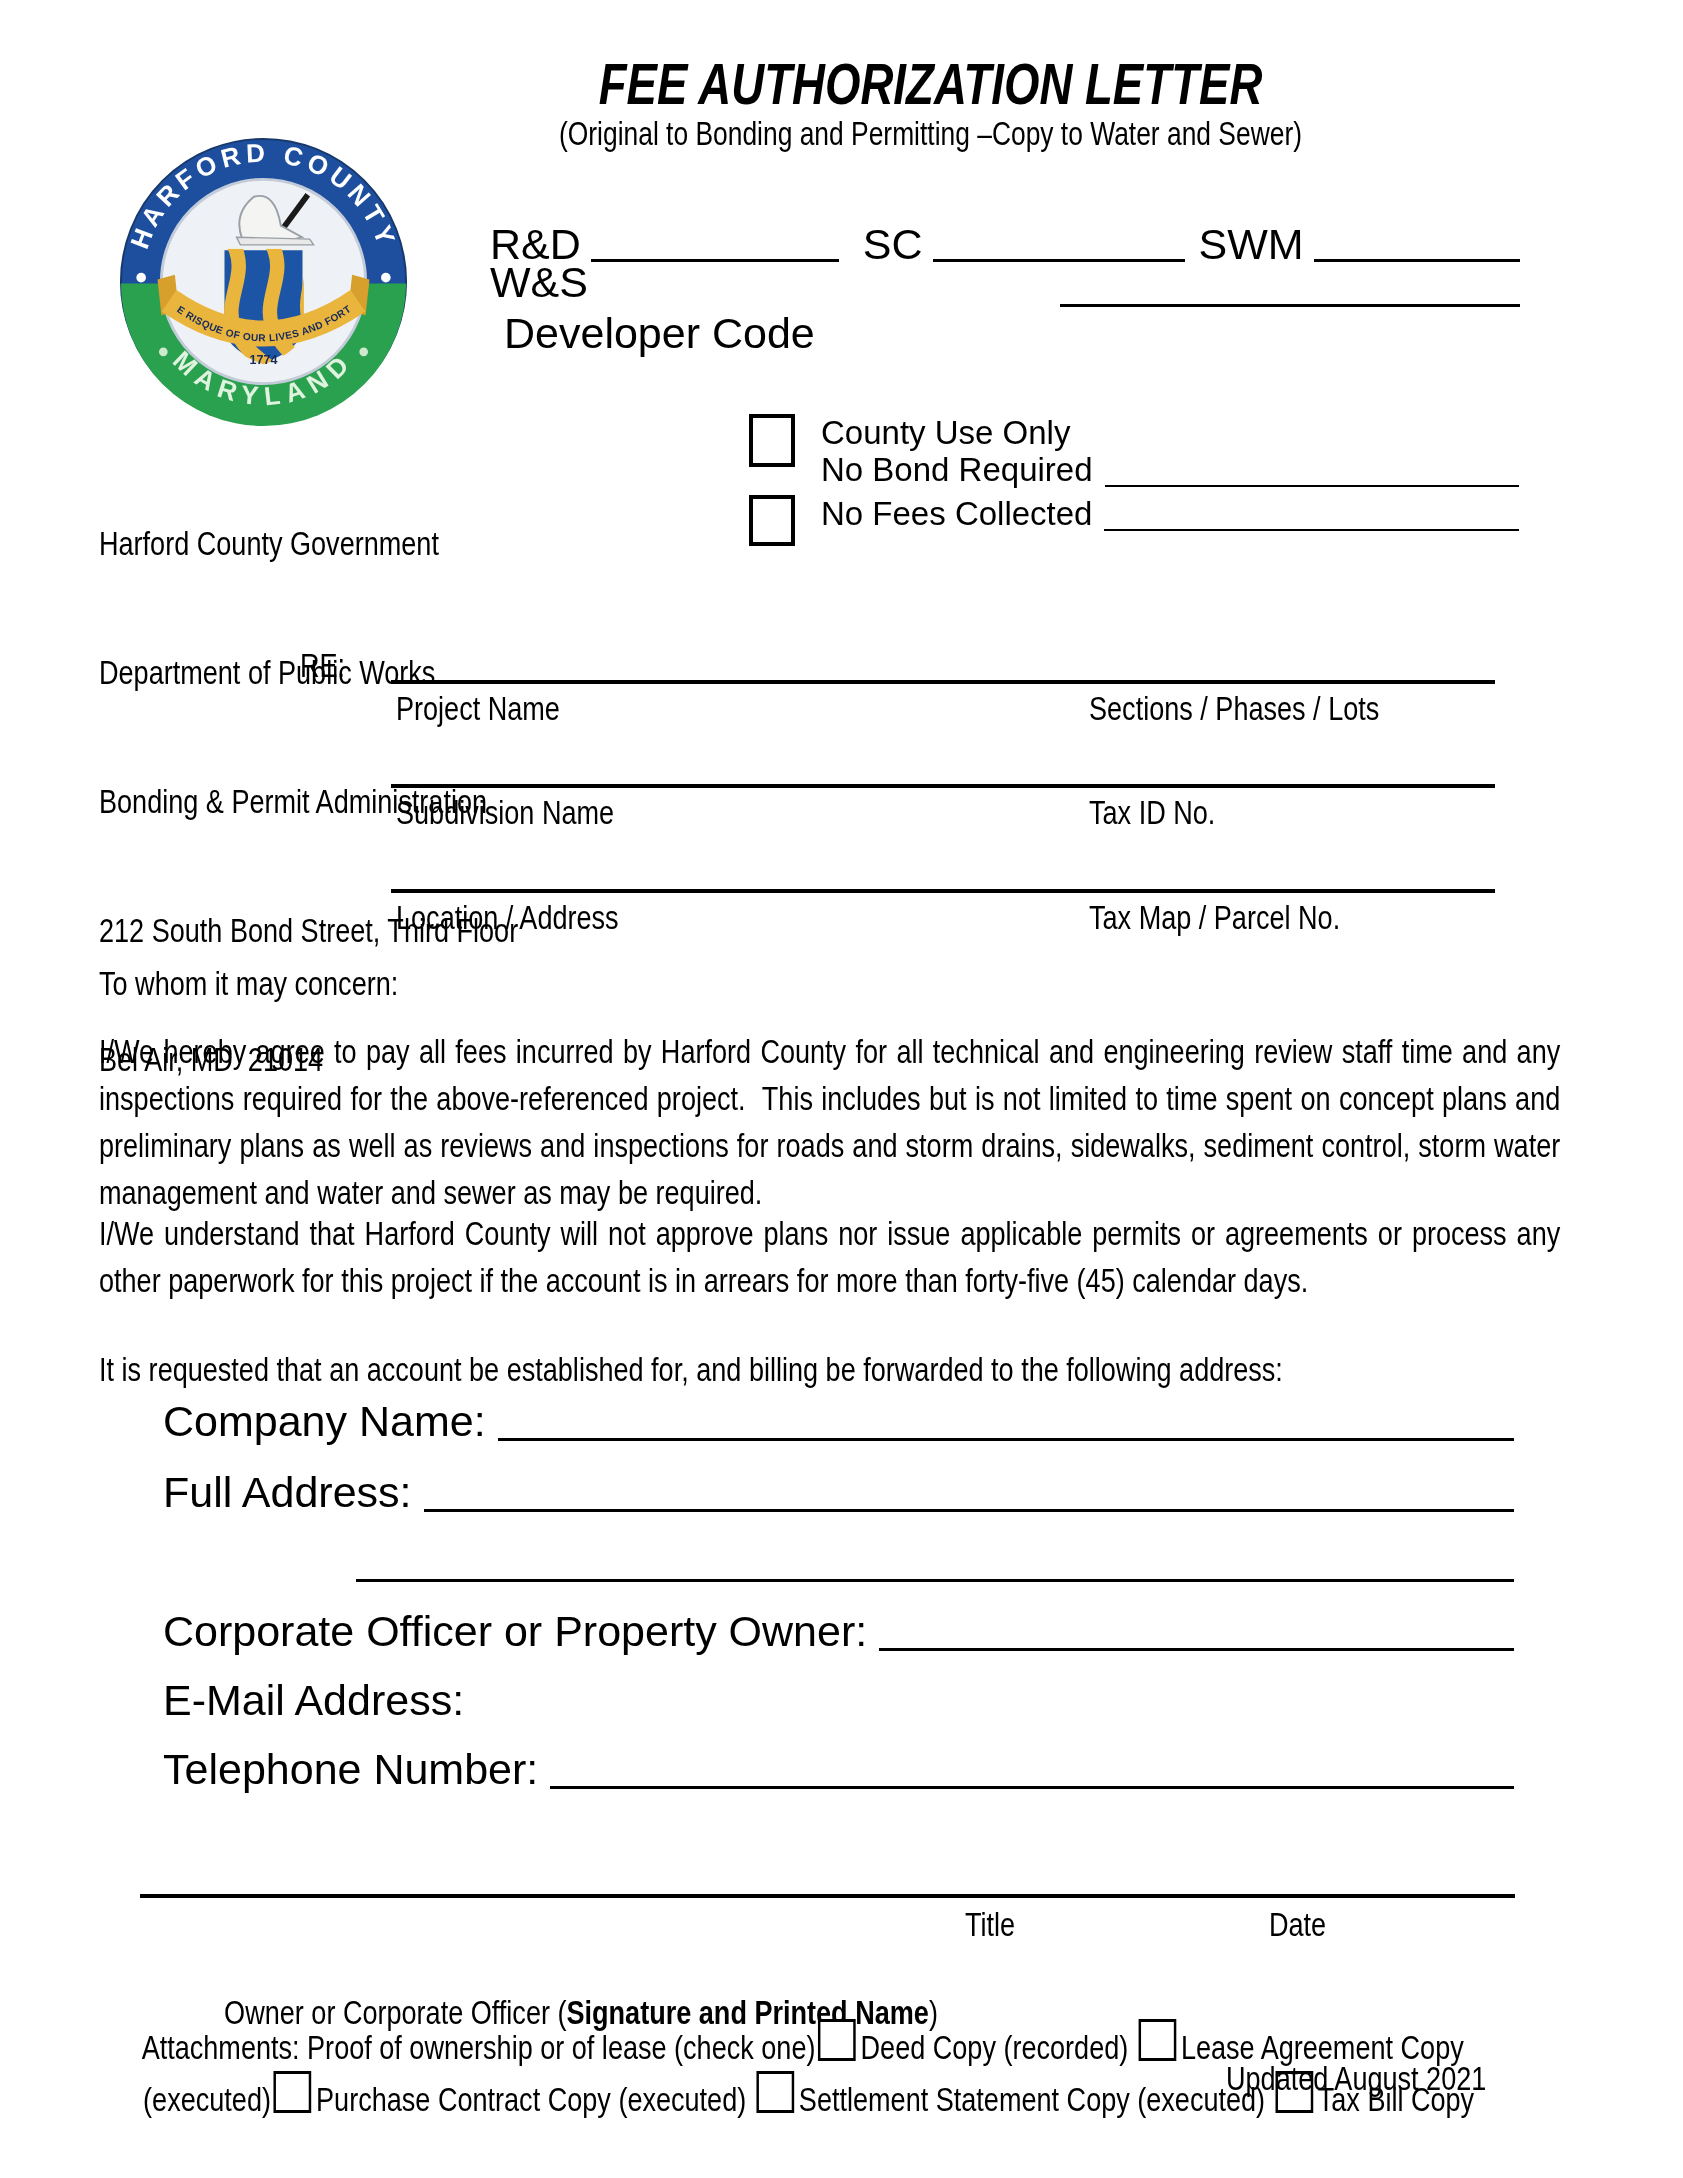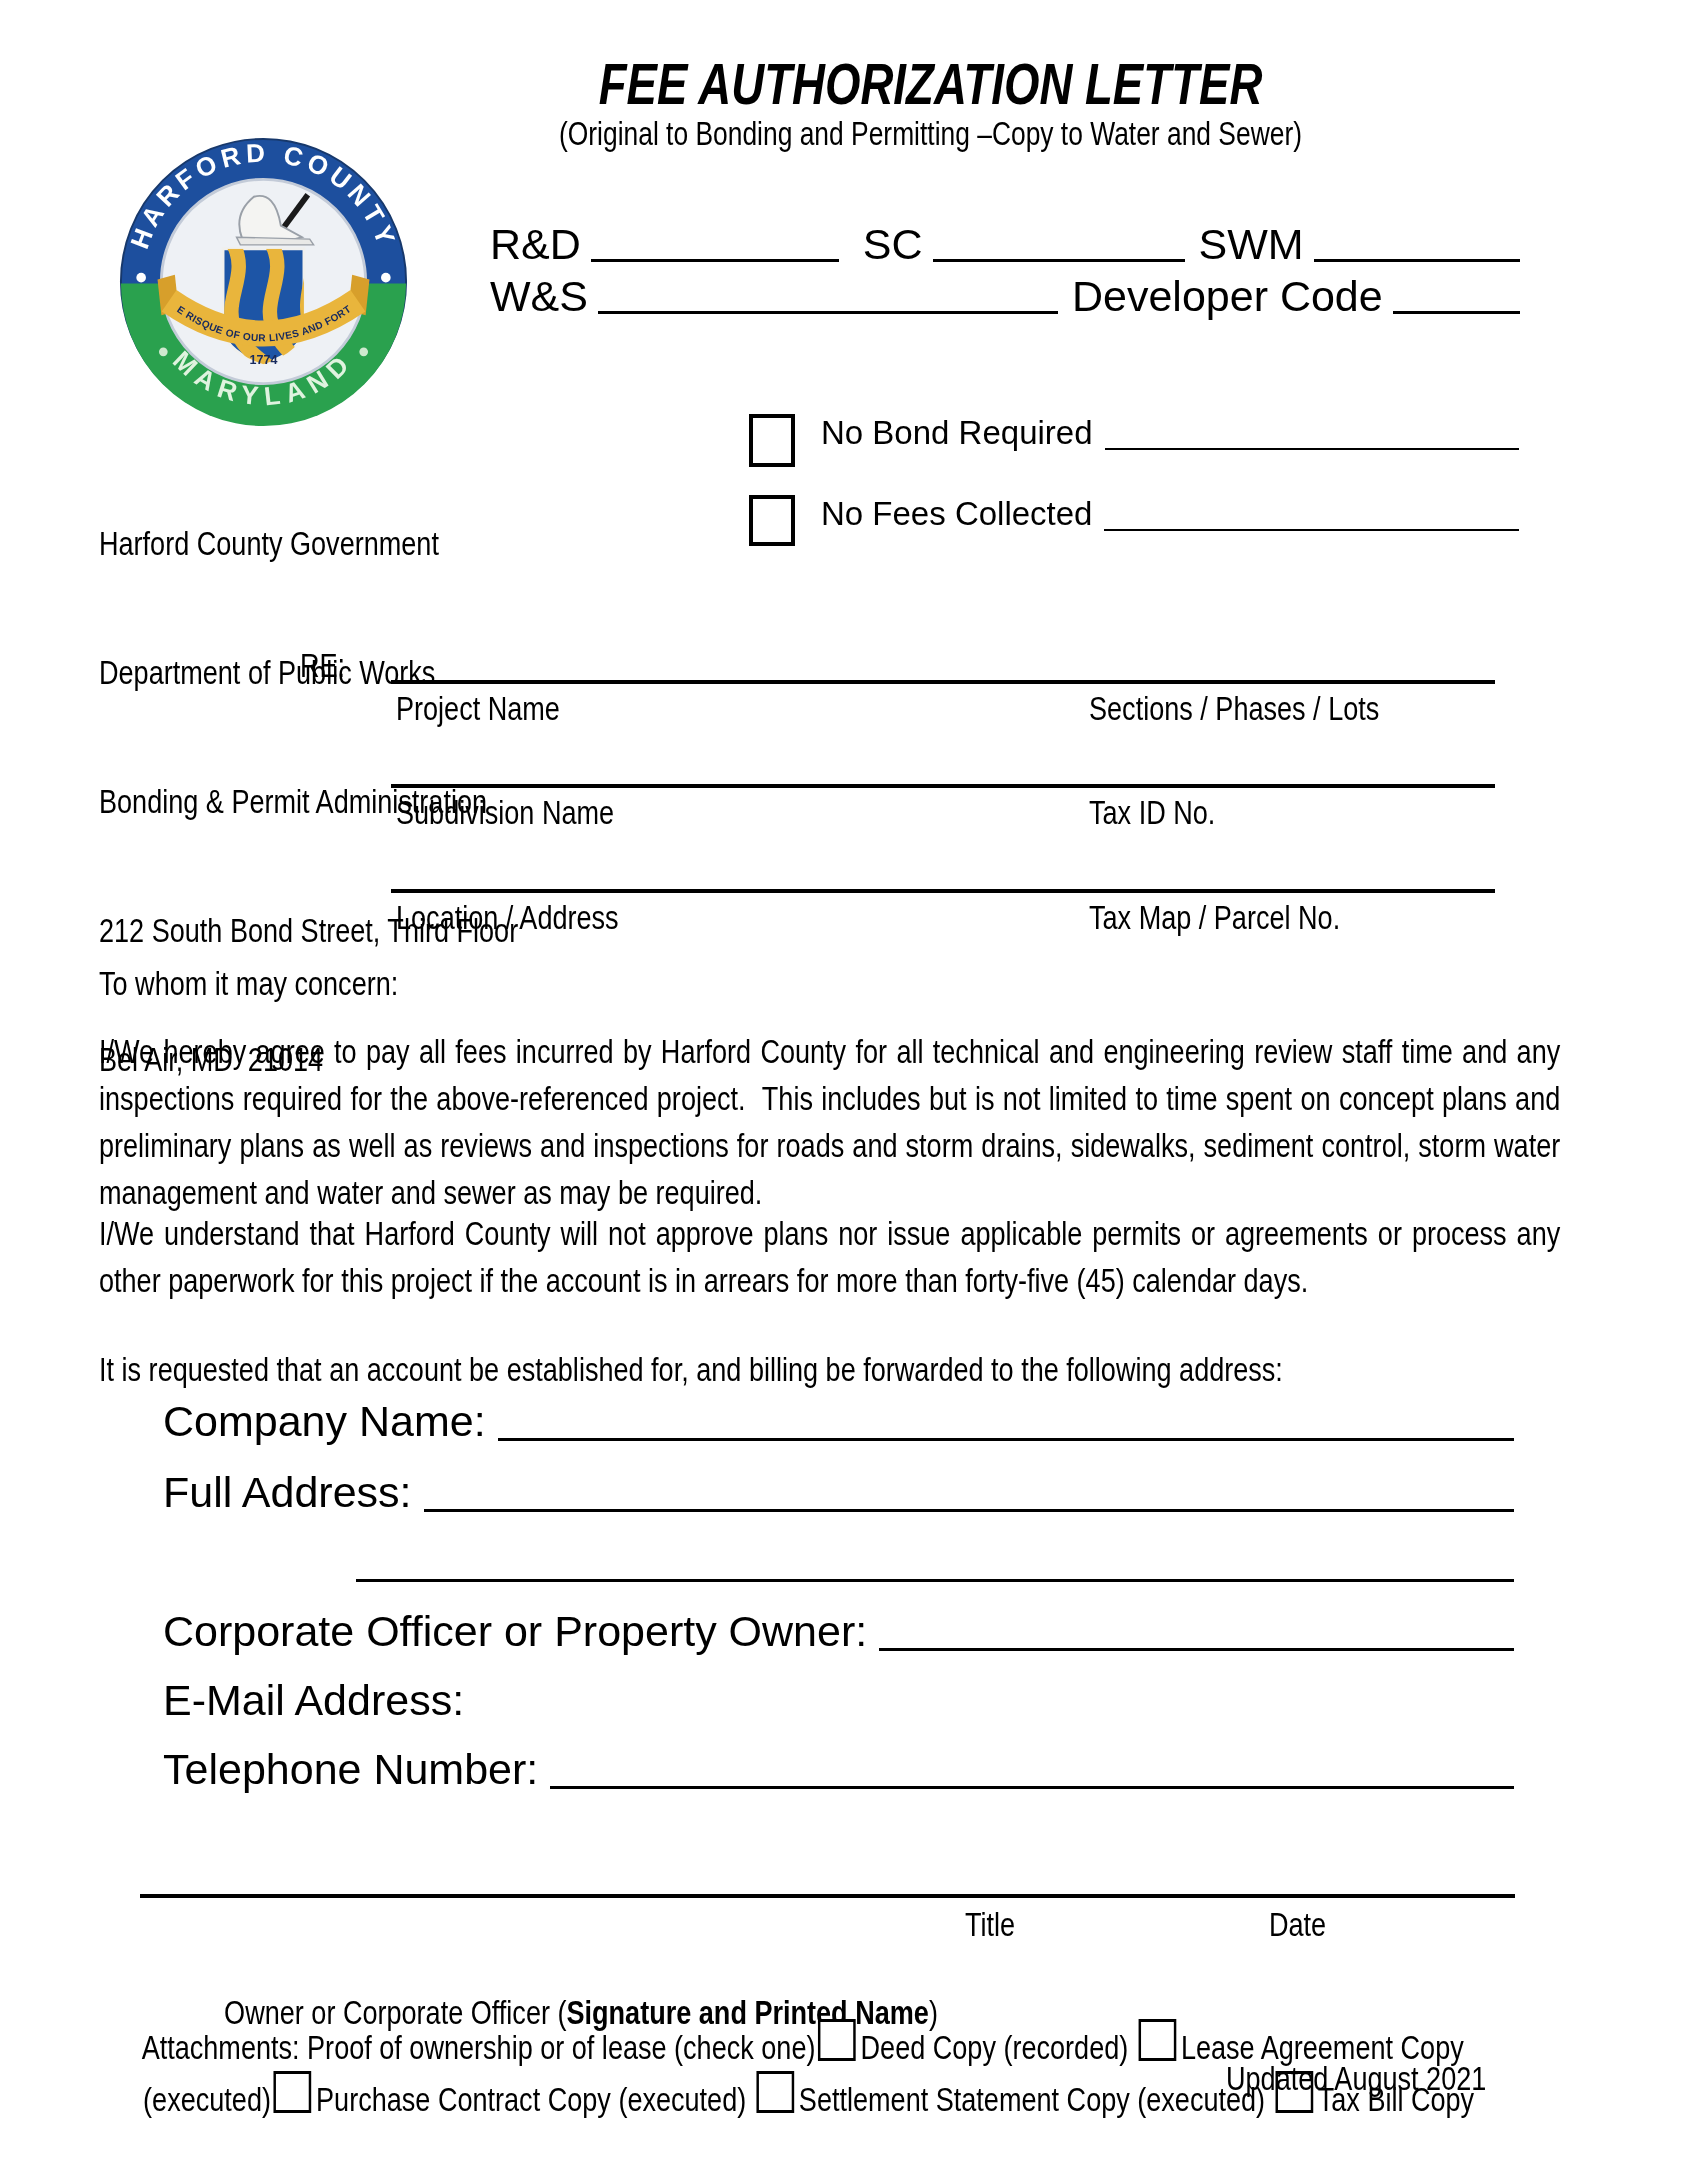--- a/index.html
+++ b/index.html
@@ -90,30 +90,31 @@
   </svg>
 
   <div class="row" style="left:490px; top:222px; width:1030px; height:44px;">
     <span class="lbl">R&amp;D</span>
     <span class="bl" style="width:248px; margin-left:10px;"></span>
     <span class="lbl" style="margin-left:24px;">SC</span>
     <span class="bl" style="width:252px; margin-left:10px;"></span>
     <span class="lbl" style="margin-left:14px;">SWM</span>
     <span class="bl" style="flex:1; margin-left:10px;"></span>
   </div>
-  <div class="row" style="left:490px; top:274px; width:1030px; height:44px;">
+  <div class="row" style="left:490px; top:260px; width:1030px; height:44px;flex-direction:column;">
     <span class="lbl">W&amp;S</span>
     <span class="bl" style="width:460px; margin-left:10px;"></span>
     <span class="lbl" style="margin-left:14px;">Developer Code</span>
     <span class="bl" style="flex:1; margin-left:10px;"></span>
   </div>
 
   <div class="row" style="left:749px; top:414px; width:770px;">
     <span class="cb-big"></span>
     <span style="margin-left:26px; flex:1; display:block;">
+      <span class="t33" style="display:block; line-height:37px;">County Use Only</span>
       <span style="display:flex; height:38px;">
         <span class="t33" style="line-height:37px;">No Bond Required</span>
         <span class="bl" style="flex:1; margin-left:12px; border-bottom-width:2px; margin-bottom:2px;"></span>
       </span>
     </span>
   </div>
   <div class="row" style="left:749px; top:495px; width:770px;">
     <span class="cb-big" style="height:51px;"></span>
     <span style="margin-left:26px; flex:1; display:flex; height:38px;">
       <span class="t33" style="line-height:37px;">No Fees Collected</span>

